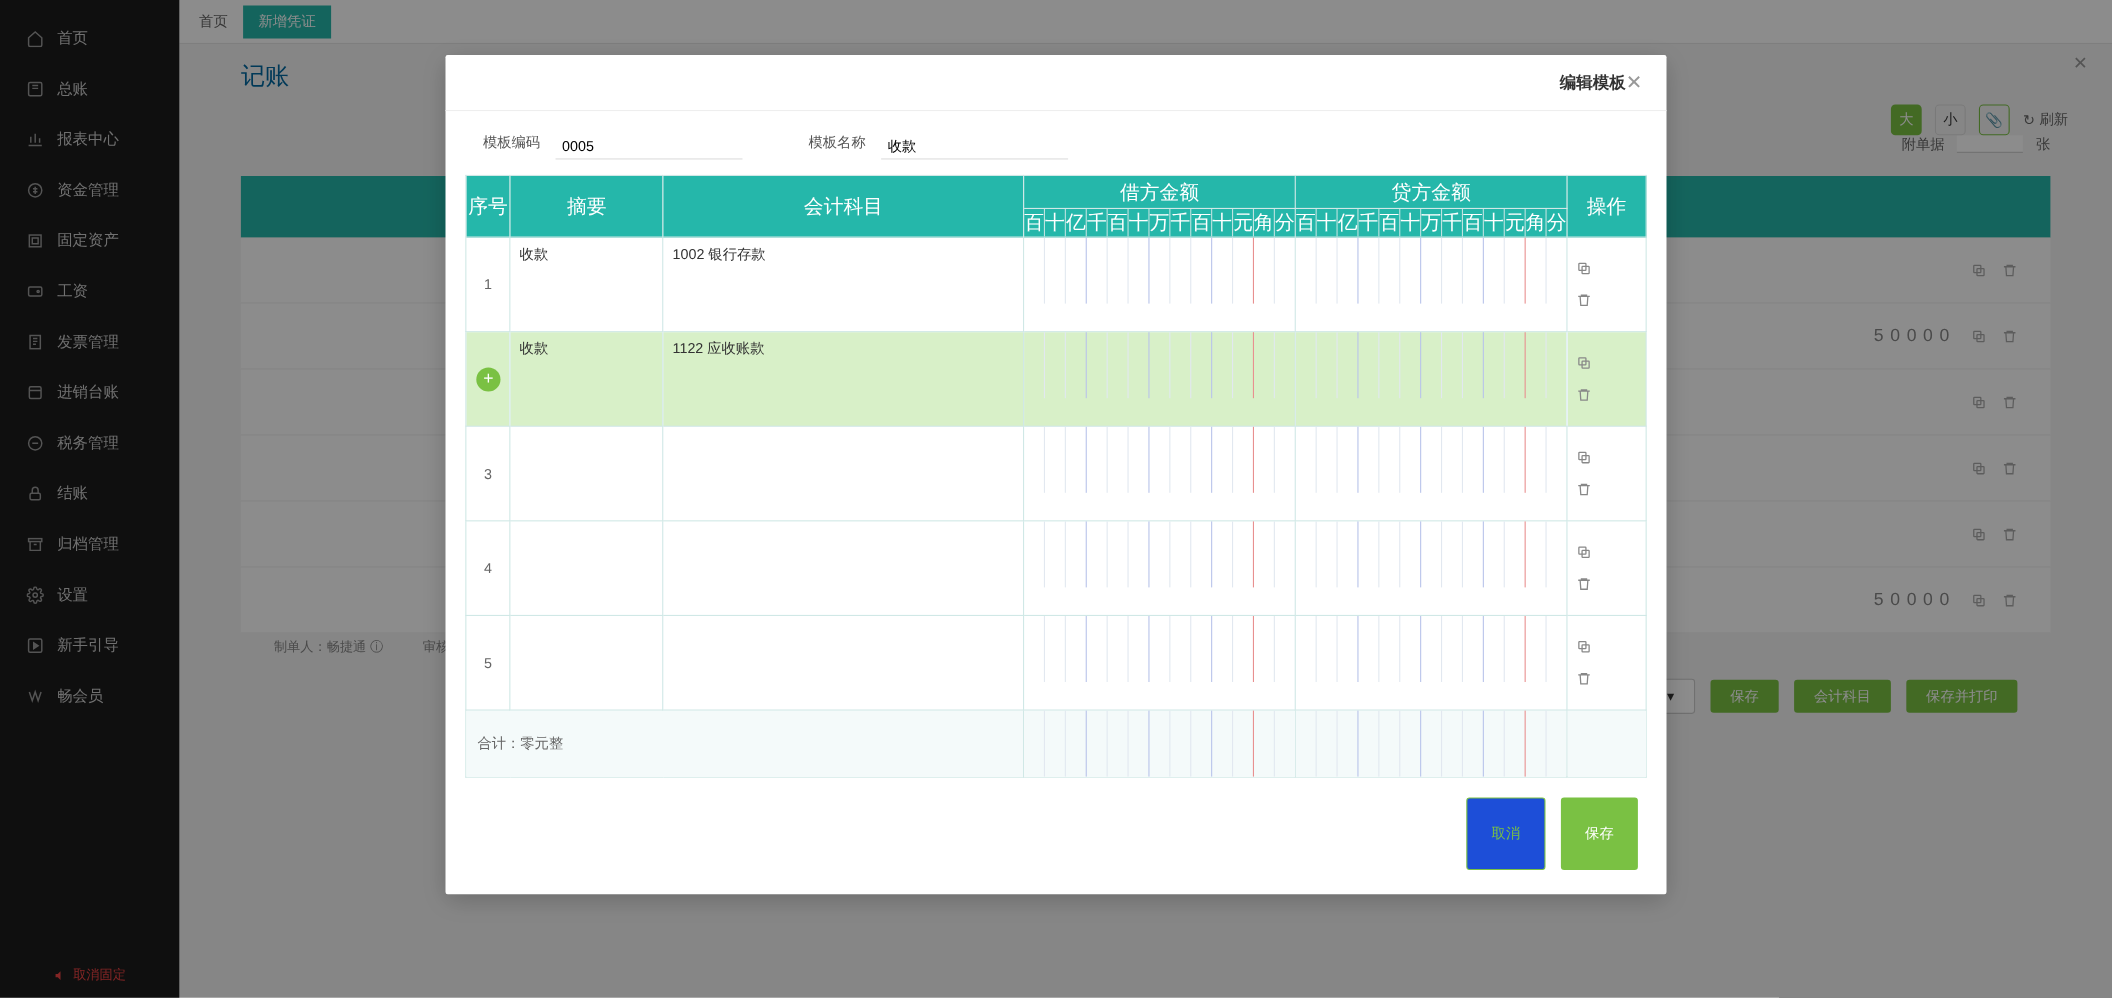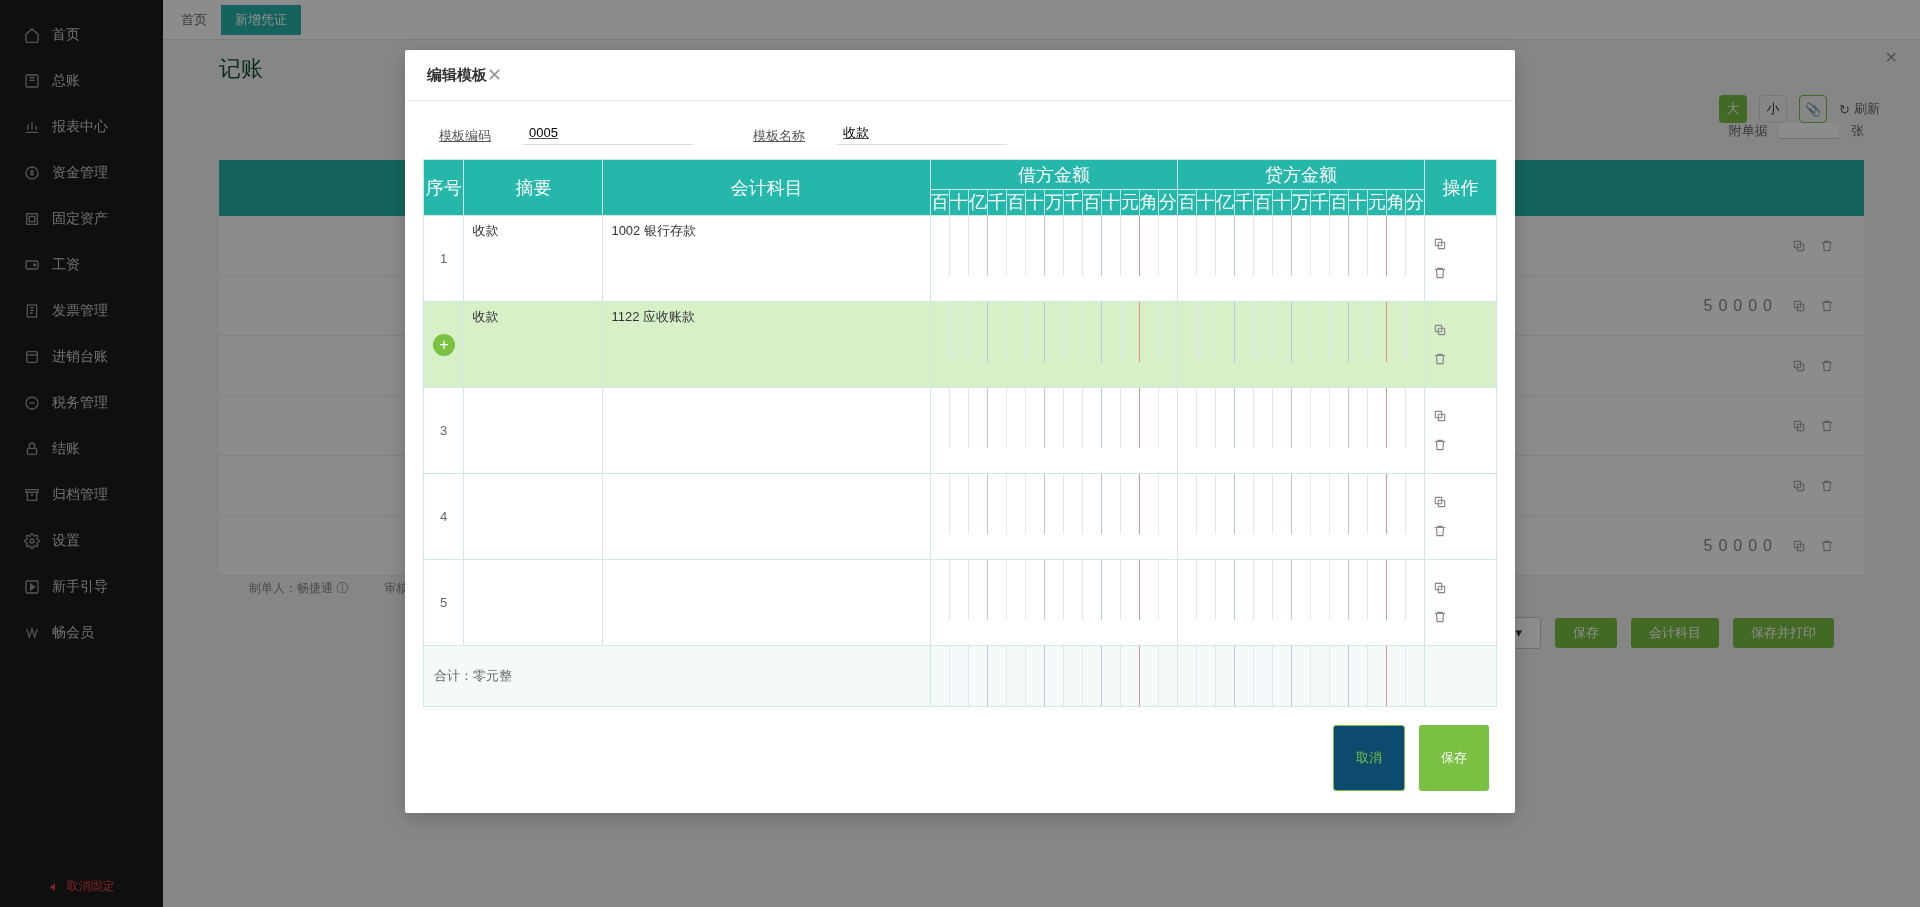--- a/index.html
+++ b/index.html
@@ -12,46 +12,46 @@
     .menu-item { display: flex; align-items: center; gap: 12px; padding: 14px 24px; cursor: pointer; font-size: 14px; }
     .menu-icon { width: 16px; display: inline-flex; align-items: center; color: #999; }
     .sidebar-footer { position: absolute; bottom: 12px; left: 0; right: 0; display: flex; justify-content: center; align-items: center; gap: 6px; color: #ef4444; font-size: 12px; }
     
     
     .main { margin-left: 163px; padding: 0; }
     .main-head { height: 40px; display: flex; align-items: center; padding: 0 18px; gap: 14px; background: #fff; border-bottom: 1px solid #e5e5e5; }
     .tab-home { font-size: 13px; color: #666; }
     .tab-active { background: #25b7aa; color: #fff; padding: 6px 14px; font-size: 13px; }
     .page-body { padding: 14px 56px; }
-    .page-title { font-size: 22px; color: #14532d; margin-bottom: 10px; text-align: right; }
+    .page-title { font-size: 22px; color: #0369a1; margin-bottom: 10px; text-align: right; }
     .size-btn { width: 28px; height: 28px; display: inline-flex; align-items: center; justify-content: center; border: 1px solid #ddd; border-radius: 4px; }
     .size-btn.big { background: #7ac143; color: #fff; border: none; }
     .refresh { color: #666; display: inline-flex; align-items: center; gap: 4px; }
     .page-right { position: absolute; right: 40px; top: 95px; display: flex; gap: 12px; align-items: center; }
     
     
     .bg-header { margin-top: 20px; background: #25b7aa; color: #fff; height: 56px; }
     .bg-rows .bg-row { height: 60px; border-bottom: 1px solid #eee; background: #fff; display: flex; justify-content: flex-end; align-items: center; padding-right: 30px; gap: 14px; color: #888; letter-spacing: 6px; font-size: 16px; }
     
     
     .bg-footer { display: flex; justify-content: flex-end; gap: 14px; padding: 16px 30px; align-items: center; }
     .btn-outline { padding: 6px 18px; border: 1px solid #ccc; background: #fff; border-radius: 3px; }
     .btn-green { padding: 6px 18px; background: #7ac143; color: #fff; border-radius: 3px; }
     .meta-line { font-size: 12px; color: #888; padding: 4px 30px; display: flex; gap: 36px; }
     
     
     .overlay { position: fixed; inset: 0; background: rgba(0,0,0,.45); display: flex; justify-content: center; align-items: flex-start; padding-top: 50px; }
     
     
     .modal { width: 1110px; background: #fff; border-radius: 2px; box-shadow: 0 6px 24px rgba(0,0,0,.2); }
-    .modal-head { display: flex; align-items: center; justify-content: flex-start; padding: 14px 22px; border-bottom: 1px solid #eee; }
+    .modal-head { display: flex; align-items: center; justify-content: flex-end; padding: 14px 22px; border-bottom: 1px solid #eee; }
     .modal-title { font-size: 15px; font-weight: 600; }
     .modal-close { font-size: 18px; color: #999; cursor: pointer; }
     .modal-form { display: flex; gap: 60px; padding: 20px 34px 14px; align-items: center; }
-    .form-field { display: flex; align-items: flex-end; gap: 32px; font-size: 13px; color: #555; text-decoration: underline; }
+    .form-field { display: flex; align-items: flex-start; gap: 14px; font-size: 13px; color: #555; }
     .form-input { border: none; border-bottom: 1px solid #ddd; padding: 4px 6px; width: 170px; font-size: 13px; outline: none; }
     
     
     .mt-table { width: calc(100% - 36px); margin: 0 18px; border-collapse: collapse; }
     .mt-table th, .mt-table td { border: 1px solid #d0e8e6; }
     .mt-table thead th { background: #25b7aa; color: #fff; font-weight: 500; font-size: 18px; padding: 0; text-align: center; }
     .mt-row1 th { height: 30px; }
     .mt-row2 th { height: 26px; font-size: 11px; }
     .mt-col-seq { width: 42px; }
     .mt-col-summary { width: 150px; }
@@ -75,21 +75,21 @@
     .amount-grid { display: flex; height: 60px; }
     .amount-grid span { flex: 1; border-left: 1px solid #e2e8f0; }
     .amount-grid span.thousand { border-left: 1px solid #b8c4ea; }
     .amount-grid span.unit { border-left: 1px solid #e89090; }
     .amount-grid span:first-child { border-left: none; }
     
     .total-row td { background: #f4fafa; height: 62px; font-size: 14px; color: #666; }
     .total-label { padding-left: 10px !important; vertical-align: middle !important; }
     
     .modal-footer { display: flex; justify-content: flex-end; gap: 14px; padding: 18px 26px 22px; }
-    .mf-cancel { padding: 23px 22px; border: 1px solid #7ac143; background: #0c4a6e; color: #7ac143; border-radius: 3px; cursor: pointer; font-size: 13px; }
+    .mf-cancel { padding: 23px 22px; border: 1px solid #7ac143; background: #1d4ed8; color: #7ac143; border-radius: 3px; cursor: pointer; font-size: 13px; }
     .mf-save { padding: 7px 22px; background: #7ac143; color: #fff; border: none; border-radius: 3px; cursor: pointer; font-size: 13px; }
     
     svg { display: block; }
     .close-tab { position: absolute; right: 22px; top: 48px; color: #999; font-size: 16px; cursor: pointer; }
   </style>
 </head>
 <body>
 
 <div class="sidebar">
   <div class="sidebar-head"></div>

